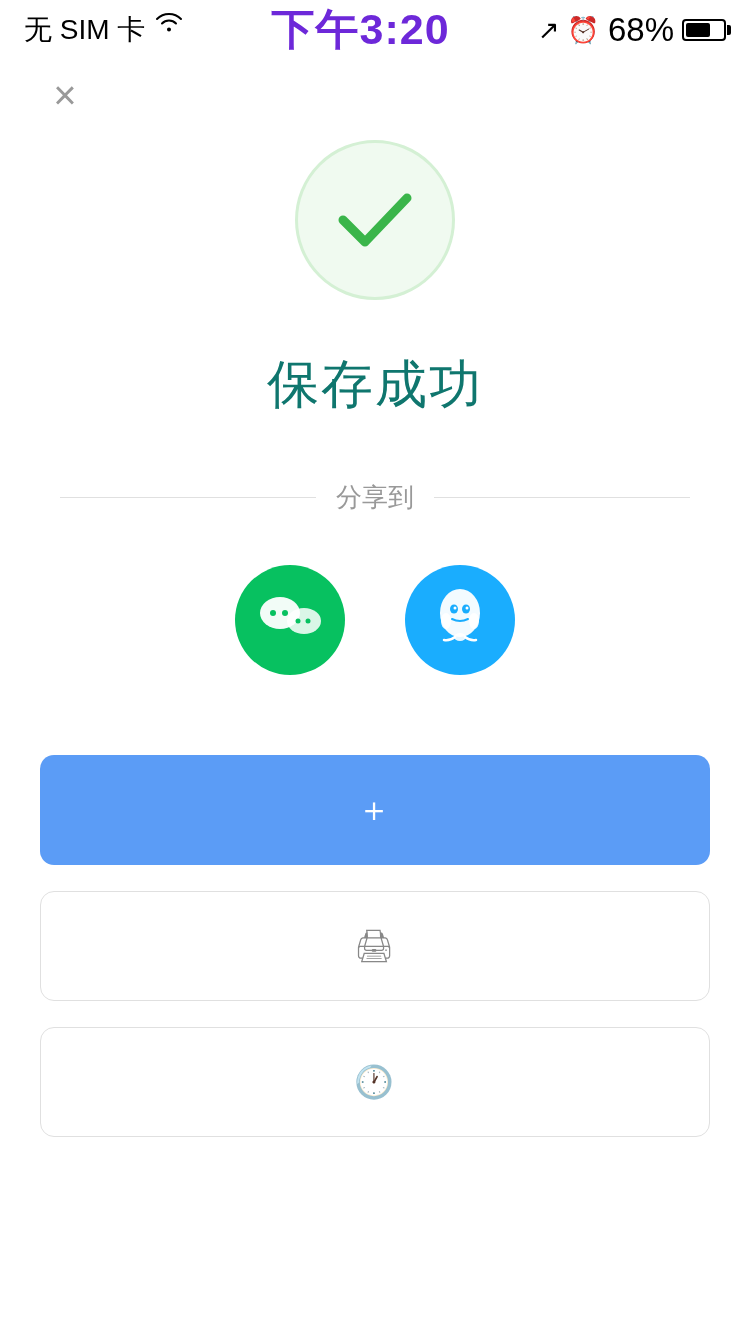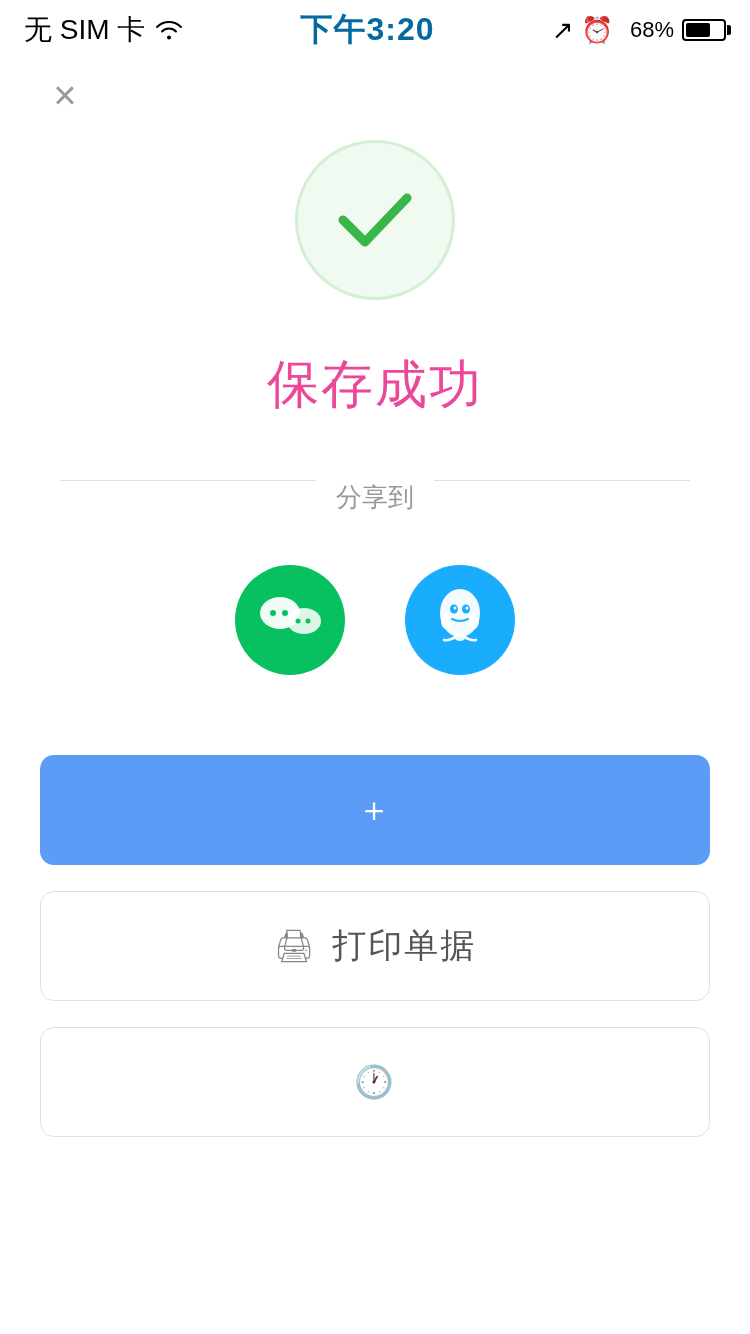--- a/index.html
+++ b/index.html
@@ -24,37 +24,37 @@
       height: 60px;
       display: flex;
       align-items: center;
       justify-content: space-between;
       padding: 0 24px;
       background: #ffffff;
     }
 
     .status-left {
       display: flex;
-      align-items: center;
+      align-items: flex-start;
       gap: 10px;
       font-size: 28px;
       font-weight: 500;
       color: #000;
     }
 
     .wifi-icon {
       display: inline-block;
       width: 28px;
       height: 22px;
     }
 
     .status-center {
-      font-size: 32px;
+      font-size: 43px;
       font-weight: 600;
-      color: #0369a1;
+      color: #6d28d9;
       letter-spacing: 1px;
     }
 
     .status-right {
       display: flex;
       align-items: center;
       gap: 8px;
       font-size: 26px;
       color: #000;
     }
@@ -132,34 +132,35 @@
 
     .checkmark {
       width: 80px;
       height: 60px;
     }
 
     
     .success-title {
       font-size: 52px;
       font-weight: 500;
-      color: #ec4899;
+      color: #0f766e;
       margin-bottom: 60px;
       letter-spacing: 2px;
     }
 
     
     .share-section {
       width: 100%;
       padding: 0 60px;
       margin-bottom: 50px;
     }
 
     .share-divider {
       display: flex;
+      align-items: center;
       gap: 20px;
       margin-bottom: 50px;
     }
 
     .divider-line {
       flex: 1;
       height: 1px;
       background: #e0e0e0;
     }
 
@@ -259,21 +260,21 @@
     <svg class="wifi-icon" viewBox="0 0 28 22" fill="none" xmlns="http://www.w3.org/2000/svg">
       <path d="M14 16.5 C15.1 16.5 16 17.4 16 18.5 C16 19.6 15.1 20.5 14 20.5 C12.9 20.5 12 19.6 12 18.5 C12 17.4 12.9 16.5 14 16.5Z" fill="#000"></path>
       <path d="M7 12.5 C8.9 10.5 11.3 9.5 14 9.5 C16.7 9.5 19.1 10.5 21 12.5" stroke="#000" stroke-width="2" fill="none" stroke-linecap="round"></path>
       <path d="M2 8 C5.1 4.8 9.3 3 14 3 C18.7 3 22.9 4.8 26 8" stroke="#000" stroke-width="2" fill="none" stroke-linecap="round"></path>
     </svg>
   </div>
   <div class="status-center">下午3:20</div>
   <div class="status-right">
     <span style="font-size:26px;">↗</span>
     <span style="font-size:26px;">⏰</span>
-    <span style="font-size:22px;margin-left:8px;">68%</span>
+    <span style="font-size:33px;">68%</span>
     <div class="battery-icon">
       <div class="battery-fill"></div>
     </div>
   </div>
 </div>
 
 <div class="close-button">
   <span class="close-x">×</span>
 </div>
 
@@ -326,21 +327,20 @@
   </div>
 
   <div class="action-buttons">
 
     <button class="btn-primary">
       <span class="btn-icon-white">＋</span>
     </button>
 
     <button class="btn-secondary">
       <span class="btn-icon">🖨</span>
-      <span>打印单据</span>
     </button>
 
     <button class="btn-secondary">
       <span class="btn-icon">🕐</span>
     </button>
 
   </div>
 </div>
 
 </body></html>

